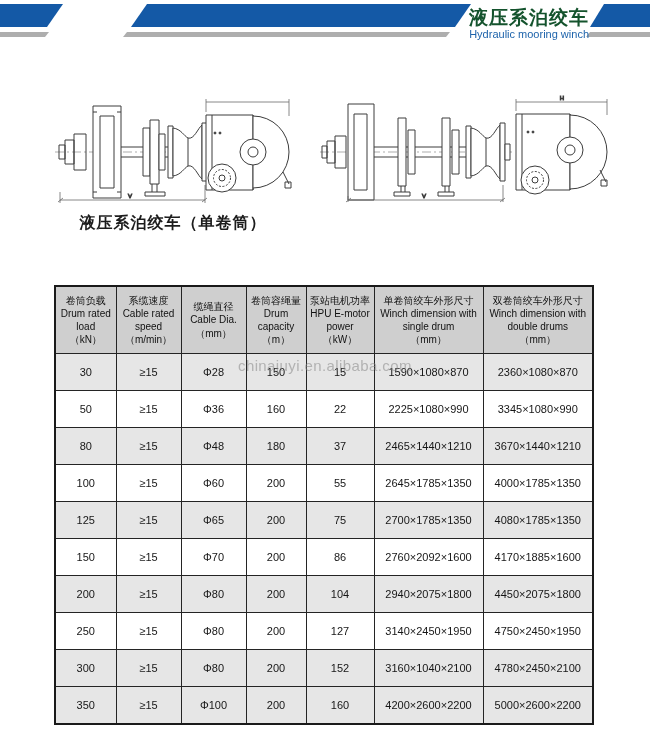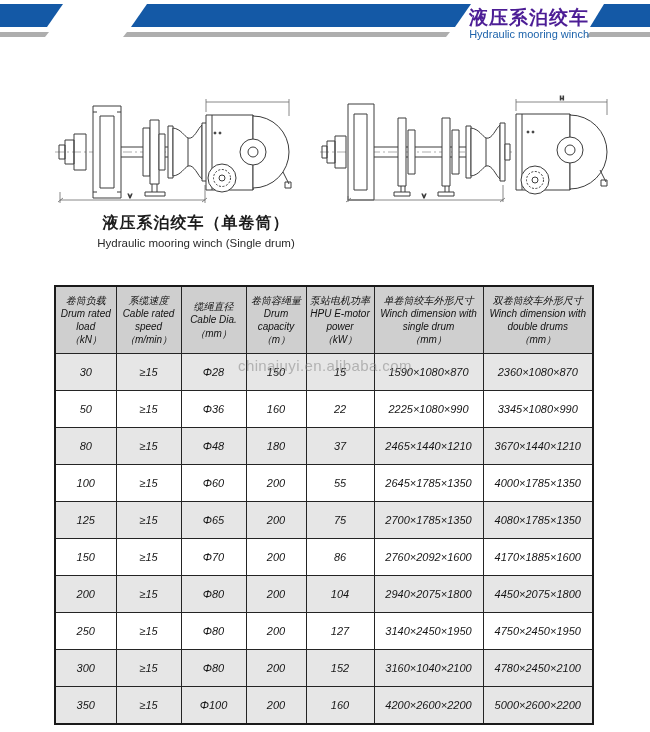--- a/index.html
+++ b/index.html
@@ -3,37 +3,37 @@
 <meta charset="utf-8">
 <style>
   html,body{margin:0;padding:0;background:#fff;}
   .canvas{
     position:relative;width:650px;height:732px;background:#ffffff;overflow:hidden;
     font-family:"Liberation Sans","DejaVu Sans",sans-serif;color:#111;
   }
   .banner{position:absolute;left:0;top:0;}
   .title-zh{
     position:absolute;top:5px;right:61px;font-size:19px;font-weight:bold;
-    color:#4c1d95;letter-spacing:1px;white-space:nowrap;margin-left:28px;
+    color:#14532d;letter-spacing:1px;white-space:nowrap;margin-left:28px;
   }
   .title-en{
     position:absolute;top:28px;right:61px;font-size:11px;color:#1d63ab;white-space:nowrap;
   }
   .draw{position:absolute;}
   .draw *{vector-effect:non-scaling-stroke;}
   .cap{position:absolute;text-align:center;}
   .cap-zh{font-size:16px;font-weight:bold;color:#1c1c1c;letter-spacing:1px;}
   .cap-en{font-size:11.5px;color:#2a2a2a;margin-top:3px;}
   .watermark{
     position:absolute;left:238px;top:357px;font-size:15px;
     color:rgba(135,135,135,0.55);letter-spacing:0.4px;z-index:5;
   }
   table.spec{
     position:absolute;left:54px;top:285px;width:538px;
-    border-collapse:collapse;table-layout:fixed;border:2px solid #1a1a1a;font-style:italic;
+    border-collapse:collapse;table-layout:fixed;border:2px solid #1a1a1a;
   }
   table.spec th,table.spec td{border:1.5px solid #242424;}
   table.spec th{
     background:#cfcfcf;font-weight:normal;font-size:10px;line-height:1.32;
     padding:4px 2px;text-align:center;vertical-align:middle;height:58px;color:#111;
   }
   table.spec th .unit{display:block;}
   table.spec td{
     height:36px;text-align:center;vertical-align:middle;font-size:11px;
     background:#ffffff;color:#161616;padding:0 2px;
@@ -165,23 +165,22 @@
     <circle cx="215" cy="88" r="3"></circle>
     <line x1="280" y1="78" x2="286" y2="90"></line>
       <rect x="281" y="88" width="6" height="6"></rect>
 
     <line class="dim" x1="196" y1="10" x2="287" y2="10"></line>
     <line class="dim" x1="196" y1="7" x2="196" y2="19"></line>
     <line class="dim" x1="287" y1="7" x2="287" y2="23"></line>
     <text class="dimtxt" x="242" y="8" text-anchor="middle">H</text>
   </svg>
 
-  <div class="cap" style="left:71px;top:213px;width:250px;">
+  <div class="cap" style="left:48px;top:213px;width:250px;">
     <div class="cap-zh">液压系泊绞车（单卷筒）</div>
-    <div class="cap-en">Hydraulic mooring winch (Single drum)</div>
   </div>
 
   <div class="watermark">chinajuyi.en.alibaba.com</div>
 
   <table class="spec">
     <colgroup>
       <col style="width:61px">
         <col style="width:65px">
         <col style="width:65px">
       <col style="width:60px">

